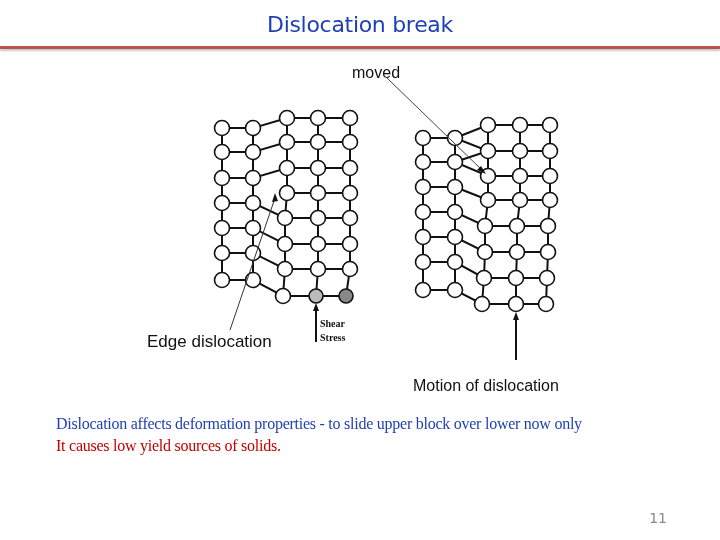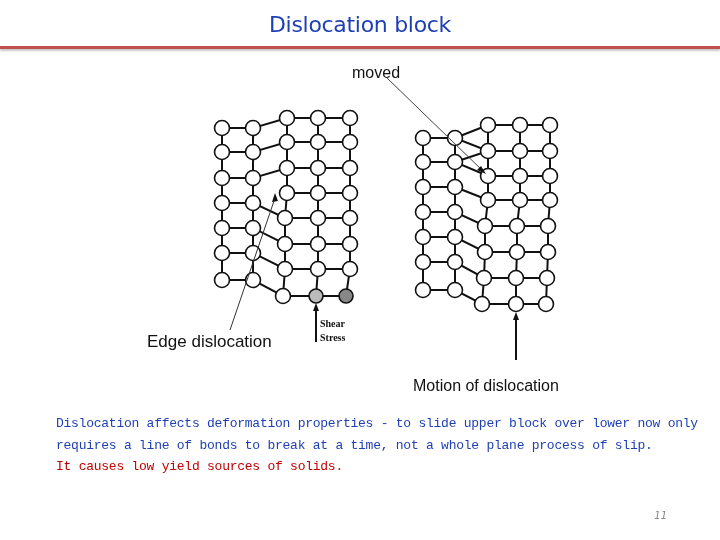--- a/index.html
+++ b/index.html
@@ -1,29 +1,29 @@
 <!DOCTYPE html>
 <html><head>
 <meta charset="utf-8">
 <style>
   html, body { margin:0; padding:0; background:#ffffff; }
   body { width:720px; height:540px; position:relative; overflow:hidden; font-family:"Liberation Sans", sans-serif; }
   .title { position:absolute; top:12px; left:0; width:720px; text-align:center; font-family:"DejaVu Sans", sans-serif; font-size:22px; color:#1f3fb4; letter-spacing:-0.3px; }
   .rule { position:absolute; top:46px; left:0; width:720px; height:3px; background:#c0504d; box-shadow:0 2px 2px rgba(0,0,0,0.22); }
   .figure { position:absolute; left:0; top:0; width:720px; height:400px; }
-  .body-text { position:absolute; left:56px; top:413px; width:650px; font-family:Liberation Mono, monospace; font-size:13px; line-height:21.5px; letter-spacing:-0.25px; }
+  .body-text { position:absolute; left:56px; top:413px; width:650px; font-family:Liberation Serif, serif; font-size:16px; line-height:21.5px; letter-spacing:-0.25px; }
   .body-text div { white-space:nowrap; }
   .blue { color:#1f3fb4; }
   .red { color:#c00000; }
-  .page-num { position:absolute; right:53px; top:510px; font-family:"DejaVu Sans", sans-serif; font-size:10px; color:#8a8a8a;font-style:italic; }
+  .page-num { position:absolute; right:53px; top:510px; font-family:"DejaVu Sans", sans-serif; font-size:14px; color:#8a8a8a; }
 </style>
 </head>
 <body>
 
-<div class="title">Dislocation block</div>
+<div class="title">Dislocation break</div>
 <div class="rule"></div>
 
 <svg class="figure" width="720" height="400" viewBox="0 0 720 400">
   <g stroke="#111" stroke-width="2" fill="none">
 
     <polyline points="222,128 253,128 287,118 318,118 350,118"></polyline>
     <polyline points="222,152 253,152 287,142 318,142 350,142"></polyline>
     <polyline points="222,178 253,178 287,168 318,168 350,168"></polyline>
     <polyline points="287,193 318,193 350,193"></polyline>
     <polyline points="222,203 253,203 285,218 318,218 350,218"></polyline>
@@ -154,17 +154,16 @@
 
   <text x="352" y="78" font-family="Liberation Sans, sans-serif" font-size="16" fill="#111">moved</text>
   <text x="147" y="347" font-family="Liberation Sans, sans-serif" font-size="17" fill="#111">Edge dislocation</text>
   <text x="320" y="327" font-family="Liberation Serif, serif" font-size="10" font-weight="bold" fill="#111">Shear</text>
   <text x="320" y="341" font-family="Liberation Serif, serif" font-size="10" font-weight="bold" fill="#111">Stress</text>
   <text x="413" y="391" font-family="Liberation Sans, sans-serif" font-size="16" fill="#111">Motion of dislocation</text>
 </svg>
 
 <div class="body-text">
   <div class="blue">Dislocation affects deformation properties - to slide upper block over lower now only</div>
-  <div class="blue">requires a line of bonds to break at a time, not a whole plane process of slip.</div>
   <div class="red">It causes low yield sources of solids.</div>
 </div>
 
 <div class="page-num">11</div>
 
 </body></html>

